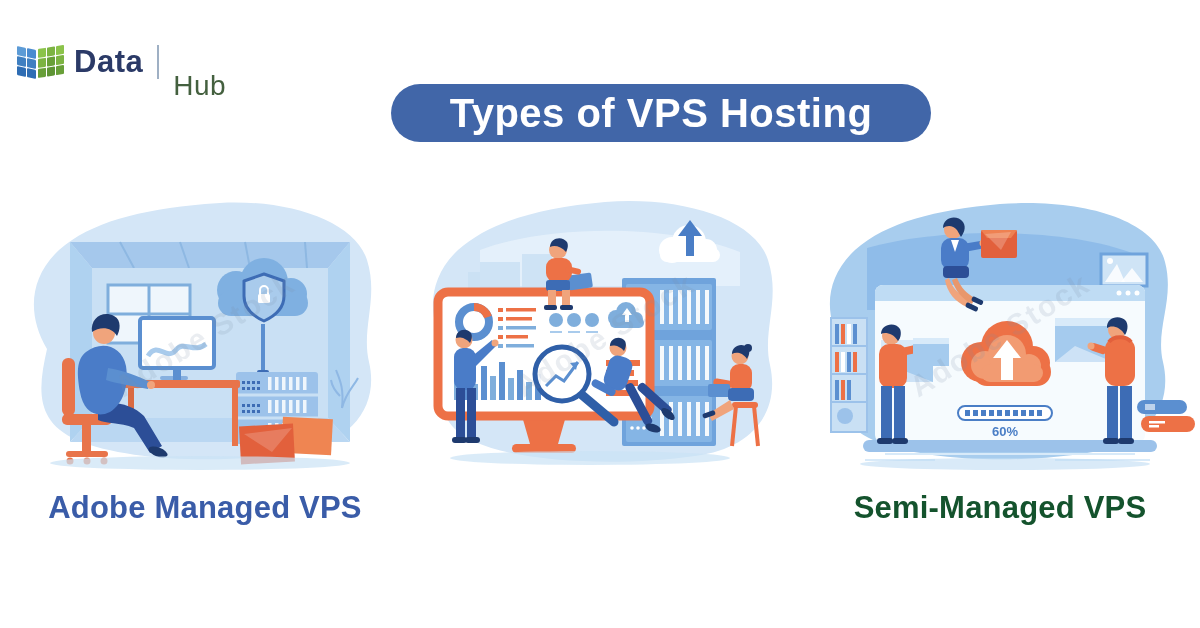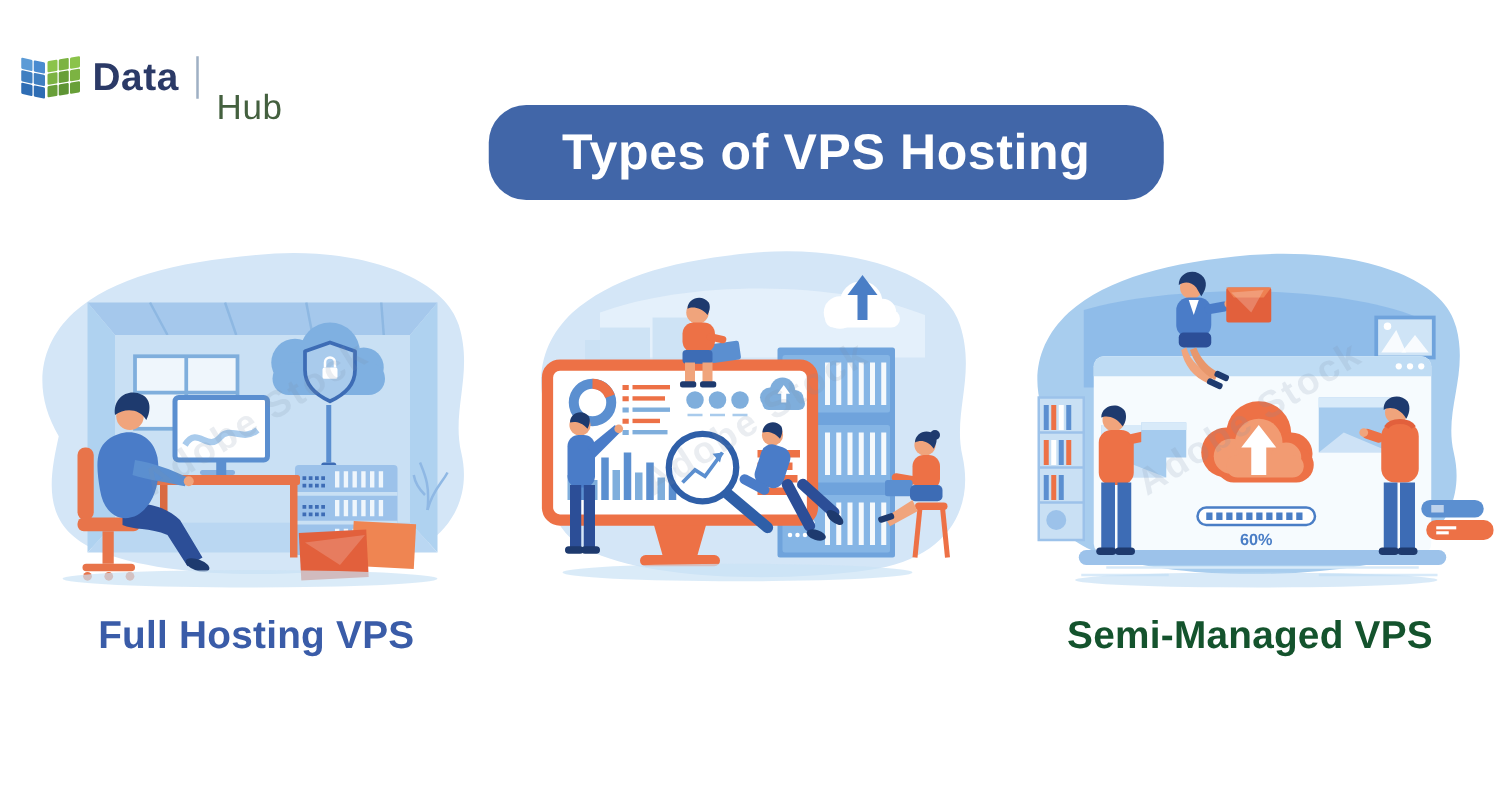--- a/index.html
+++ b/index.html
@@ -9,21 +9,21 @@
     font-family:"Liberation Sans", sans-serif;
   }
   
   .logo{position:absolute;left:14px;top:22px;display:flex;align-items:center;gap:8px;}
   .logo-words{display:flex;align-items:center;gap:14px;text-align:right;}
   .logo-word1{font-size:31px;font-weight:600;letter-spacing:.5px;}
   .logo-sep{width:2px;height:34px;background:#9fb0c4;}
   .logo-word2{font-size:28px;font-weight:500;letter-spacing:.5px;margin-top:48px;}
   
   .title-pill{
-    position:absolute;left:391px;top:84px;width:540px;height:76px;
+    position:absolute;left:391px;top:84px;width:540px;height:58px;
     border-radius:30px;display:flex;align-items:center;justify-content:center;
   }
   .title-pill span{font-size:40px;font-weight:bold;letter-spacing:.5px;}
   
   .cards{position:absolute;left:0;top:190px;width:1200px;display:flex;}
   .card{position:relative;display:flex;flex-direction:column;align-items:center;}
   .card.c1{width:410px;}
   .card.c2{width:390px;}
   .card.c3{width:400px;}
   .illus{position:relative;width:390px;height:290px;}
@@ -199,21 +199,21 @@
           <path d="M76 162 C92 150 112 156 116 176 C119 196 113 214 100 222 C86 229 73 221 70 202 C67 184 66 170 76 162 Z" fill="#4A7CC8"></path>
           <path d="M98 178 C112 180 128 186 140 192 L138 199 C124 196 108 194 96 190 Z" fill="#5B8FD0"></path>
           <circle cx="141" cy="195" r="4" fill="#F0A47C"></circle>
           <circle cx="94" cy="143" r="11" fill="#F0A47C"></circle>
           <path d="M82 142 C80 128 93 120 104 126 C112 130 110 141 107 146 C102 137 90 136 82 142 Z" fill="#1E3A6E"></path>
         </g>
         <ellipse cx="190" cy="273" rx="150" ry="7" fill="#CBE2F5" opacity=".7"></ellipse>
       </svg>
       <div class="watermark">Adobe Stock</div>
     </div>
-    <div class="card-label" style="color:#3A5CA8">Full Hosting VPS</div>
+    <div class="card-label" style="color:#3A5CA8">Adobe Managed VPS</div>
   </div>
 
   <div class="card c2">
     <div class="illus">
       <svg width="390" height="290" viewBox="0 0 390 290">
         <path d="M195 12 C270 6 345 28 358 70 C371 110 352 140 360 175 C370 220 345 258 285 266 C215 276 115 274 65 252 C22 233 28 196 36 160 C16 126 18 88 48 60 C80 32 128 18 195 12 Z" fill="#D4E6F7"></path>
         <path d="M70 60 C140 34 260 34 330 62 L330 96 L70 96 Z" fill="#E6F1FB" opacity=".9"></path>
         <g fill="#C9E0F4" opacity=".8">
           <rect x="70" y="72" width="40" height="26"></rect>
           <rect x="112" y="64" width="30" height="34"></rect>

